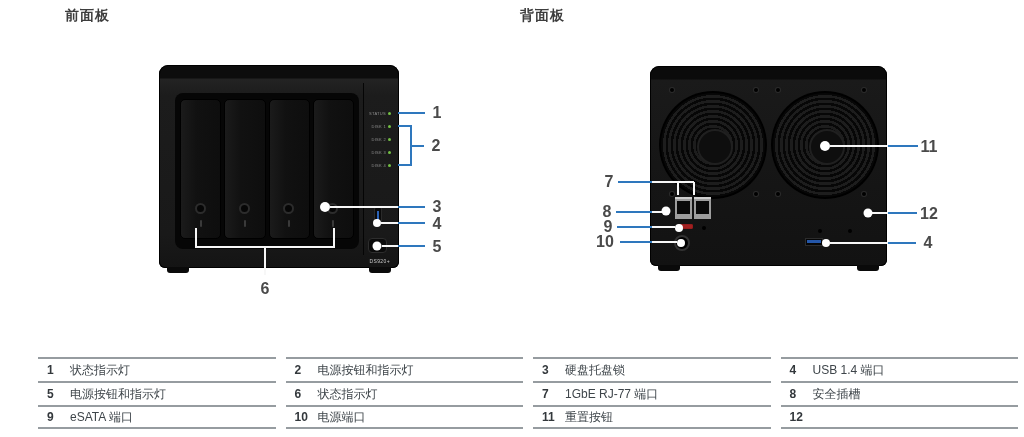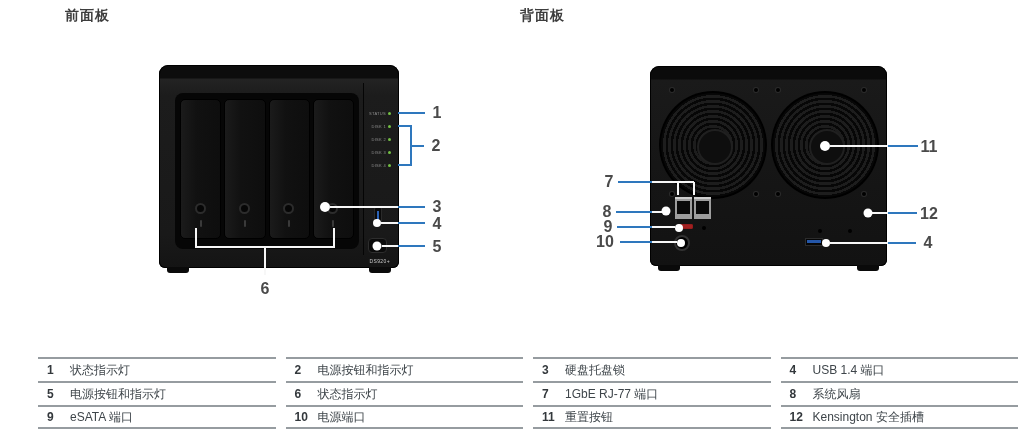--- a/index.html
+++ b/index.html
@@ -263,22 +263,21 @@
           <span class="lg-label">重置按钮</span>
         </div>
     </div>
     <div class="legend-col">
       <div class="legend-row">
           <span class="lg-num">4</span>
           <span class="lg-label">USB 1.4 端口</span>
         </div>
       <div class="legend-row">
           <span class="lg-num">8</span>
-          <span class="lg-label">系统风扇</span>
+          <span class="lg-label">安全插槽</span>
         </div>
       <div class="legend-row">
           <span class="lg-num">12</span>
-          <span class="lg-label">Kensington 安全插槽</span>
         </div>
     </div>
   </div>
 
 </div>
 
 </body></html>

